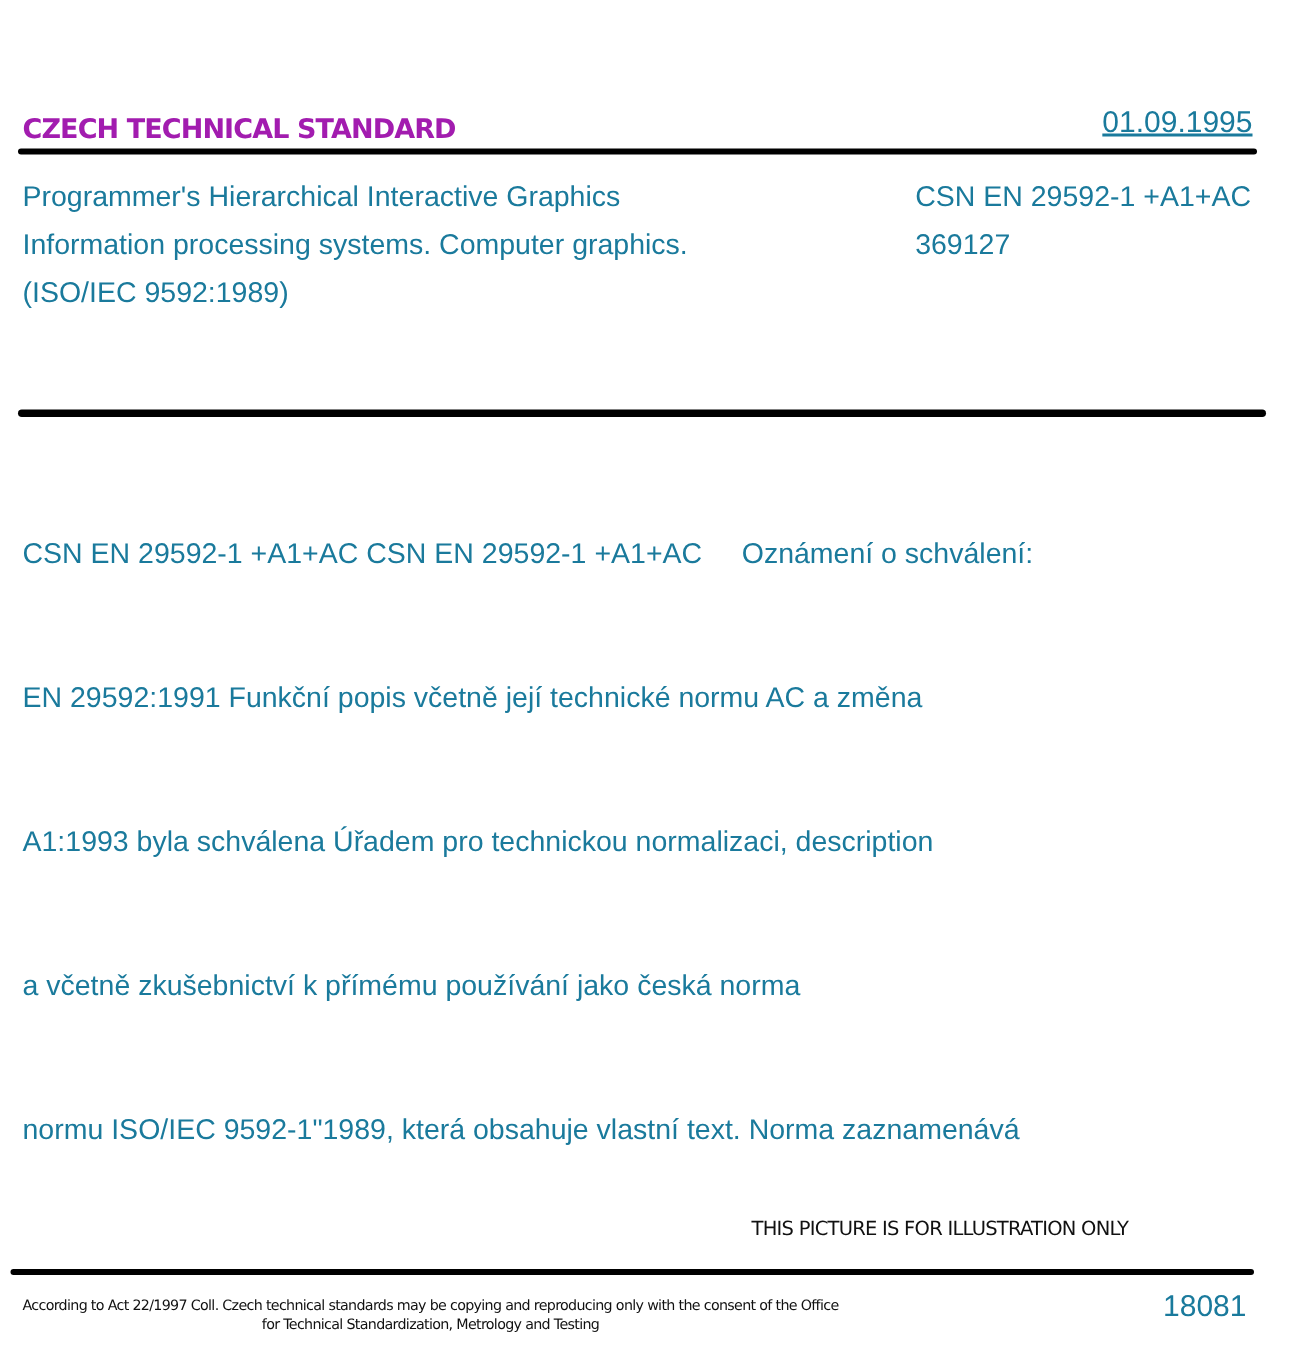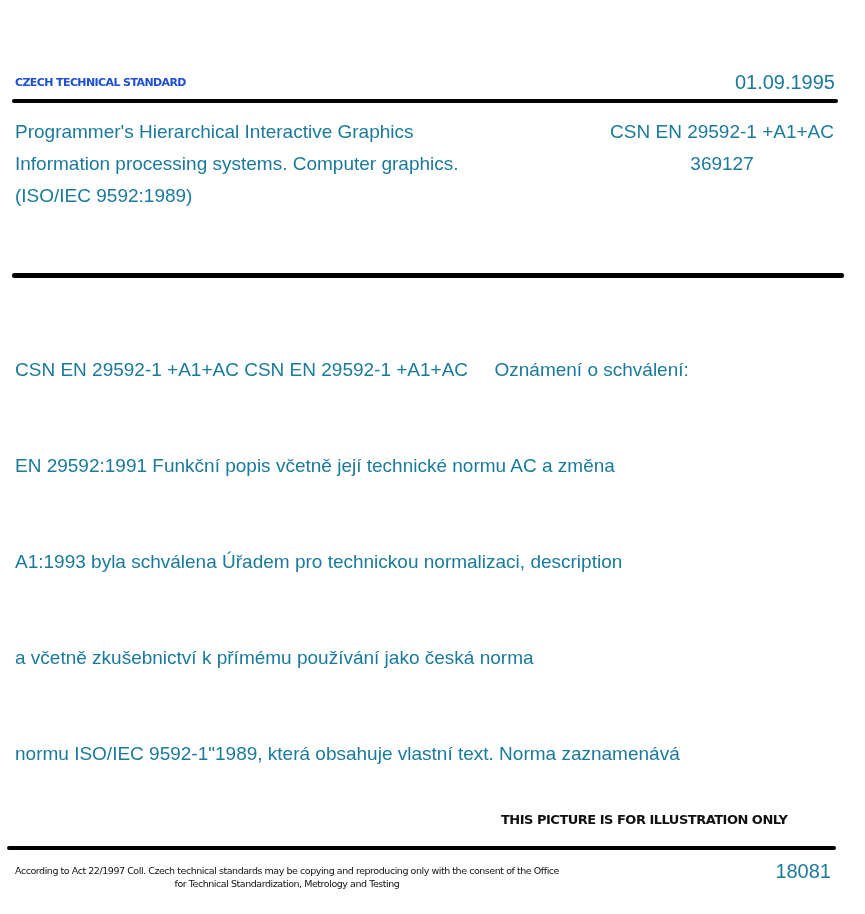--- a/index.html
+++ b/index.html
@@ -14,62 +14,63 @@
       overflow: hidden;
       font-family: "Liberation Sans", sans-serif;
     }
     .abs { position: absolute; }
     .teal { color: #1a7a9c; }
     .header-title {
       left: 15px;
       top: 76px;
       font-family: "DejaVu Sans", sans-serif;
       font-weight: bold;
-      font-size: 11px;
+      font-size: 18px;
       letter-spacing: -0.6px;
-      color: #1d4ed8;
+      color: #a21caf;
     }
     .header-date {
       right: 30px;
       top: 71px;
       font-size: 20px;
+      text-decoration: underline;
     }
     .rule {
       background: #000;
       border-radius: 3px;
     }
     .rule-top { left: 12px; top: 99px; width: 826px; height: 4px; }
     .rule-mid { left: 12px; top: 273px; width: 832px; height: 5px; }
     .rule-bottom { left: 7px; top: 846px; width: 829px; height: 4px; }
     .title-block {
       left: 15px;
       top: 116px;
       font-size: 19px;
       line-height: 32px;
     }
     .std-block {
       right: 31px;
       top: 116px;
       font-size: 19px;
       line-height: 32px;
-      text-align: center;
+      text-align: left;
     }
     .body-block {
       left: 15px;
       top: 290px;
       width: 820px;
       font-size: 19px;
       line-height: 32px;
       white-space: pre;
     }
     .illustration {
       left: 501px;
       top: 812px;
       font-family: "DejaVu Sans", sans-serif;
-      font-weight: bold;
+      font-weight: normal;
       font-size: 13px;
       letter-spacing: -0.5px;
       color: #111;
     }
     .footer-note {
       left: 15px;
       top: 864px;
       font-family: "DejaVu Sans", sans-serif;
       font-size: 9.5px;
       line-height: 13px;

